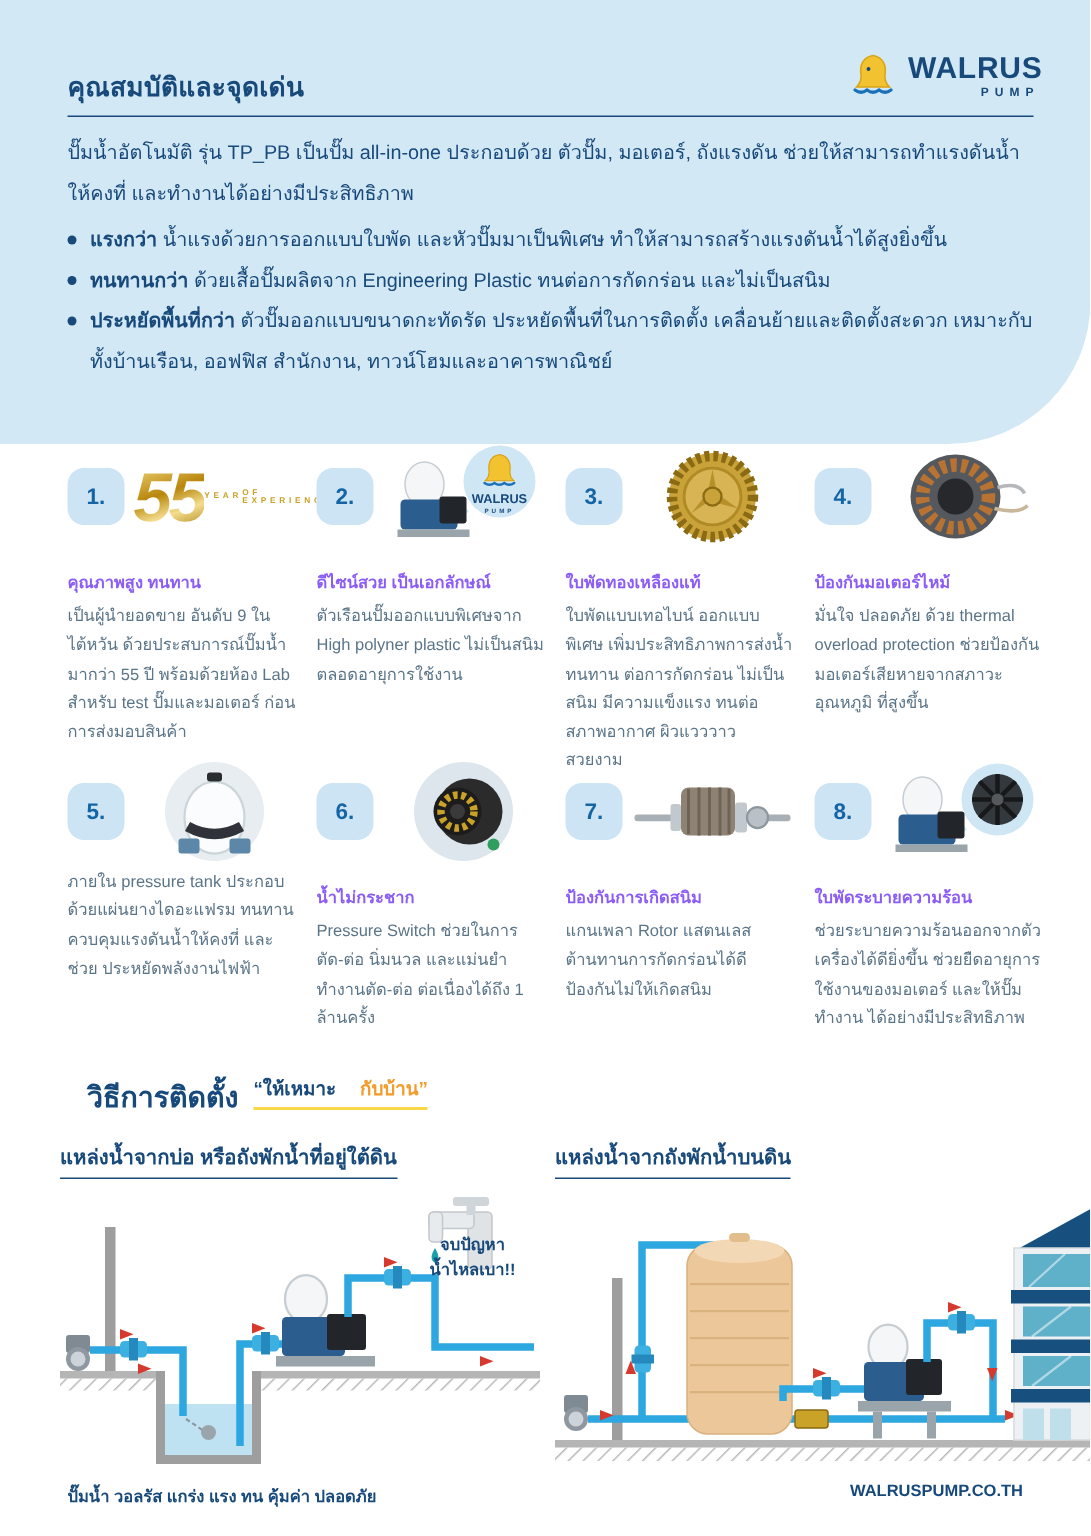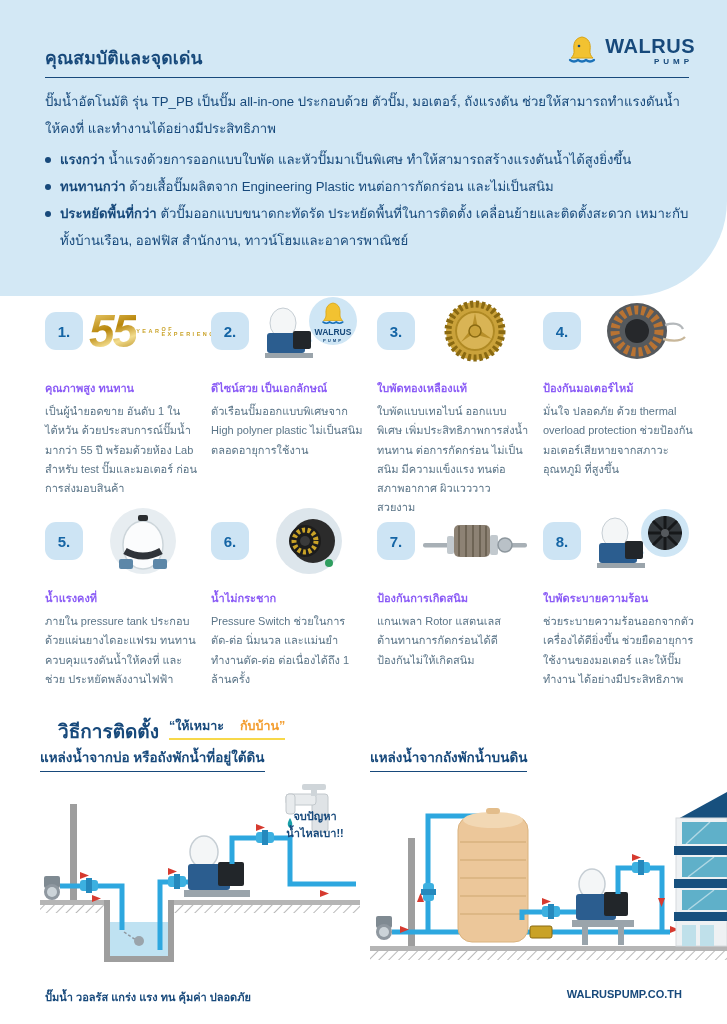--- a/index.html
+++ b/index.html
@@ -60,21 +60,21 @@
     -webkit-background-clip:text;background-clip:text;color:transparent;letter-spacing:-2px;
   }
   .img55 .yr{font-size:5.5px;font-weight:bold;color:#c9a227;letter-spacing:2.5px;margin-top:2px;}
   
   .install{position:absolute;top:716px;left:0;width:727px;}
   .install-title-row{display:flex;align-items:flex-start;margin-left:58px;}
   .install-title{margin:0;font-size:19px;font-weight:bold;color:#17497b;}
   .install-quote{margin-left:10px;font-size:12.5px;font-weight:bold;border-bottom:2.5px solid #f7d84a;padding-bottom:2px;}
   .q-navy{color:#17497b;}
   .q-orange{color:#f39c2c;padding-left:16px;}
-  .diagrams{display:flex;}
+  .diagrams{display:flex;margin-top:14px;}
   .diagram-col{position:relative;}
   .diagram-col.left{width:330px;margin-left:40px;}
   .diagram-col.right{width:357px;margin-left:0;}
   .diagram-heading{
     margin:0 0 8px 0;font-size:13.5px;font-weight:bold;color:#17497b;
     display:inline-block;border-bottom:1.8px solid #17497b;padding-bottom:3px;
   }
   .callout{
     position:absolute;top:62px;right:12px;width:86px;text-align:center;
     font-size:11px;font-weight:bold;color:#17497b;line-height:1.55;white-space:pre-line;
@@ -122,21 +122,21 @@
         <div class="num-badge">1.</div>
         <div class="feature-img">
           <div class="img55">
             <span class="five5">55</span>
             <span class="yr">YEAR</span>
             <span class="yr">OF EXPERIENCE</span>
           </div>
         </div>
       </div>
       <h3 class="feature-title">คุณภาพสูง ทนทาน</h3>
-      <p class="feature-body">เป็นผู้นำยอดขาย อันดับ 1 ใน ไต้หวัน ด้วยประสบการณ์ปั๊มน้ำ มากว่า 55 ปี พร้อมด้วยห้อง Lab สำหรับ test ปั๊มและมอเตอร์ ก่อนการส่งมอบสินค้า</p>
+      <p class="feature-body">เป็นผู้นำยอดขาย อันดับ 9 ใน ไต้หวัน ด้วยประสบการณ์ปั๊มน้ำ มากว่า 55 ปี พร้อมด้วยห้อง Lab สำหรับ test ปั๊มและมอเตอร์ ก่อนการส่งมอบสินค้า</p>
     </div>
 
     <div class="feature">
       <div class="feature-top">
         <div class="num-badge">2.</div>
         <div class="feature-img">
           <svg width="104" height="72" viewBox="0 0 104 72">
             <circle cx="76" cy="26" r="24" fill="#cfe6f5"></circle>
             <path d="M76 8 C70 9 68.5 14 69 19 C69.3 22 68 24 66.5 25.5 L85.5 25.5 C84 24 82.7 22 83 19 C83.5 14 82 9 76 8 Z" fill="#f2c231" stroke="#d9a413" stroke-width="0.8"></path>
             <path d="M66 27 q3.3 2.4 6.6 0 q3.3 2.4 6.6 0 q3.3 2.4 6.6 0" fill="none" stroke="#1a71b8" stroke-width="1.6" stroke-linecap="round"></path>
@@ -196,21 +196,20 @@
           <svg width="76" height="76" viewBox="0 0 76 76">
             <circle cx="38" cy="38" r="33" fill="#e7edf1"></circle>
             <ellipse cx="38" cy="42" rx="20" ry="24" fill="#fbfcfd" stroke="#ccd5da" stroke-width="1.5"></ellipse>
             <rect x="33" y="12" width="10" height="6" rx="2" fill="#2a2d30"></rect>
             <path d="M20 48 q18 10 36 0" fill="none" stroke="#30343a" stroke-width="7"></path>
             <rect x="14" y="56" width="14" height="10" rx="2" fill="#5d87a8"></rect>
             <rect x="48" y="56" width="14" height="10" rx="2" fill="#5d87a8"></rect>
           </svg>
         </div>
       </div>
-      <h3 class="feature-title">น้ำแรงคงที่</h3>
       <p class="feature-body">ภายใน pressure tank ประกอบ ด้วยแผ่นยางไดอะแฟรม ทนทาน ควบคุมแรงดันน้ำให้คงที่ และช่วย ประหยัดพลังงานไฟฟ้า</p>
     </div>
 
     <div class="feature">
       <div class="feature-top">
         <div class="num-badge">6.</div>
         <div class="feature-img">
           <svg width="76" height="76" viewBox="0 0 76 76">
             <circle cx="38" cy="38" r="33" fill="#dde6ec"></circle>
             <circle cx="42" cy="38" r="22" fill="#2b2b2b"></circle>

